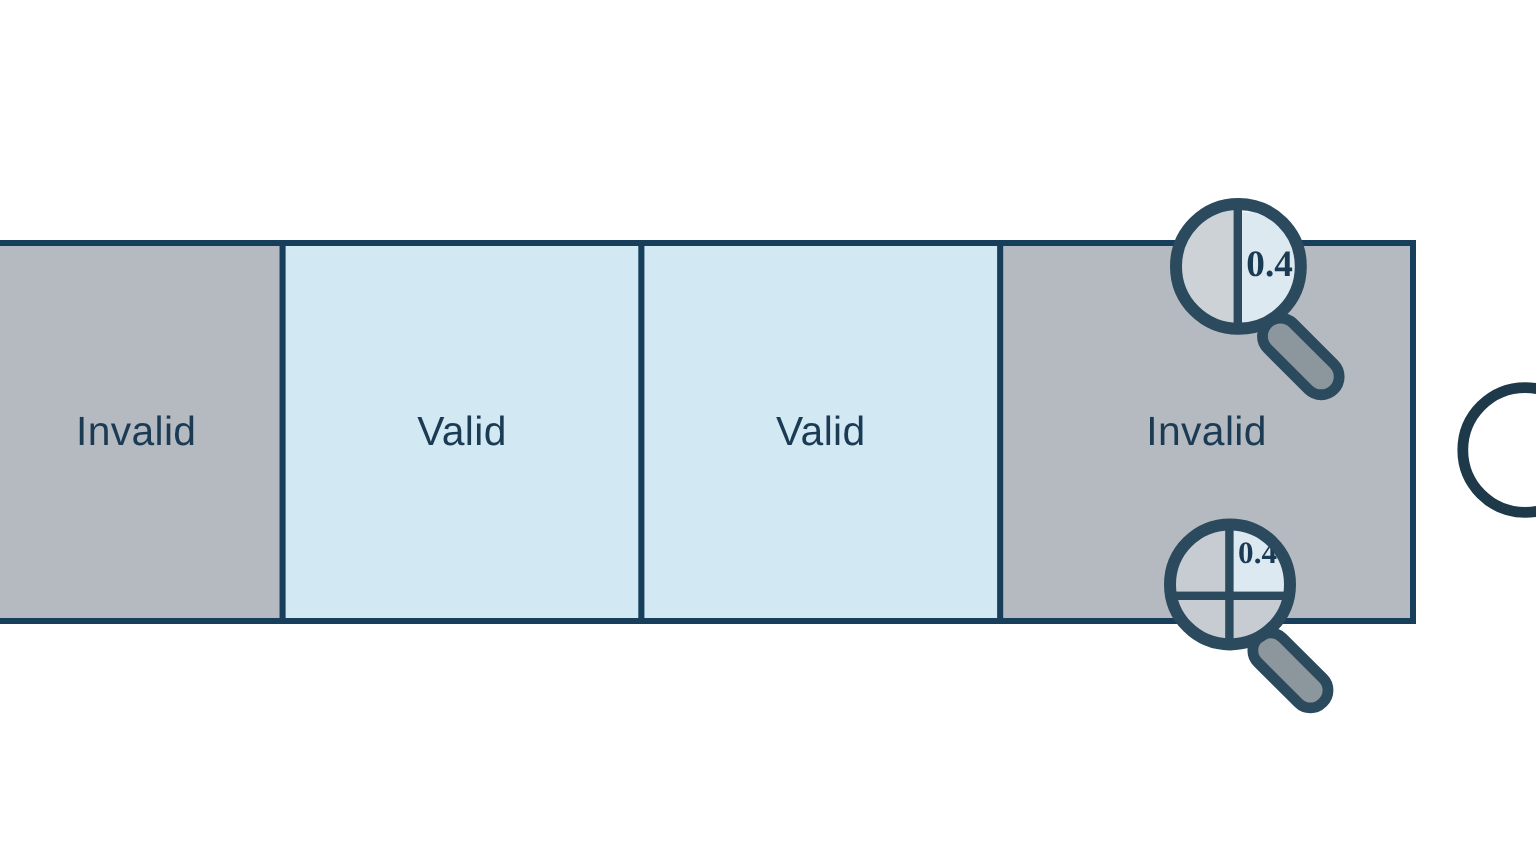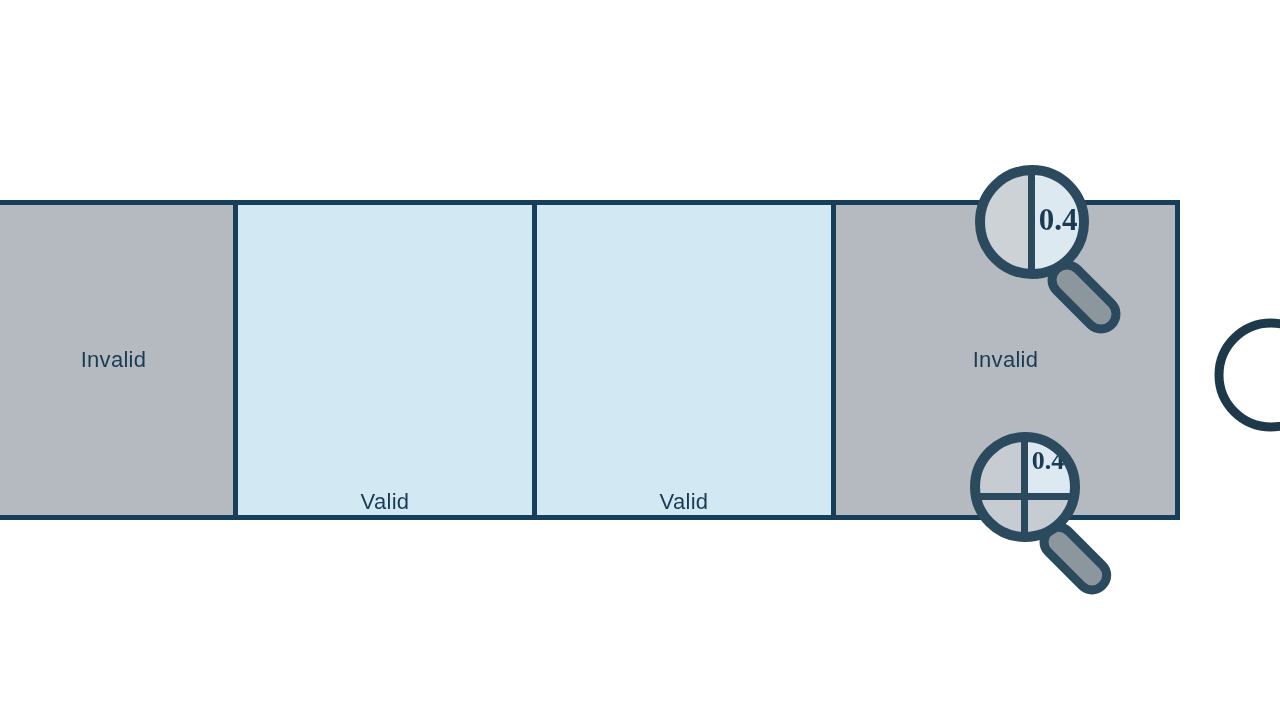--- a/index.html
+++ b/index.html
@@ -37,24 +37,24 @@
     display: flex;
     align-items: center;
     justify-content: center;
     box-sizing: border-box;
     border-left: 5px solid #173f5c;
     border-right: 5px solid #173f5c;
     margin-right: -5px;               
   }
   .cell:last-child { margin-right: 0; }
   .cell.invalid { background: #b4bac0; }
-  .cell.valid   { background: #d2e9f4; align-items: flex-end; }
+  .cell.valid   { background: #d2e9f4; }
 
   .cell-label {
-    font-size: 22px;
+    font-size: 34px;
     color: #1b3b54;
     letter-spacing: 0.3px;
     white-space: nowrap;
     user-select: none;
   }
 
   
   .magnifier {
     position: absolute;
     pointer-events: auto;

